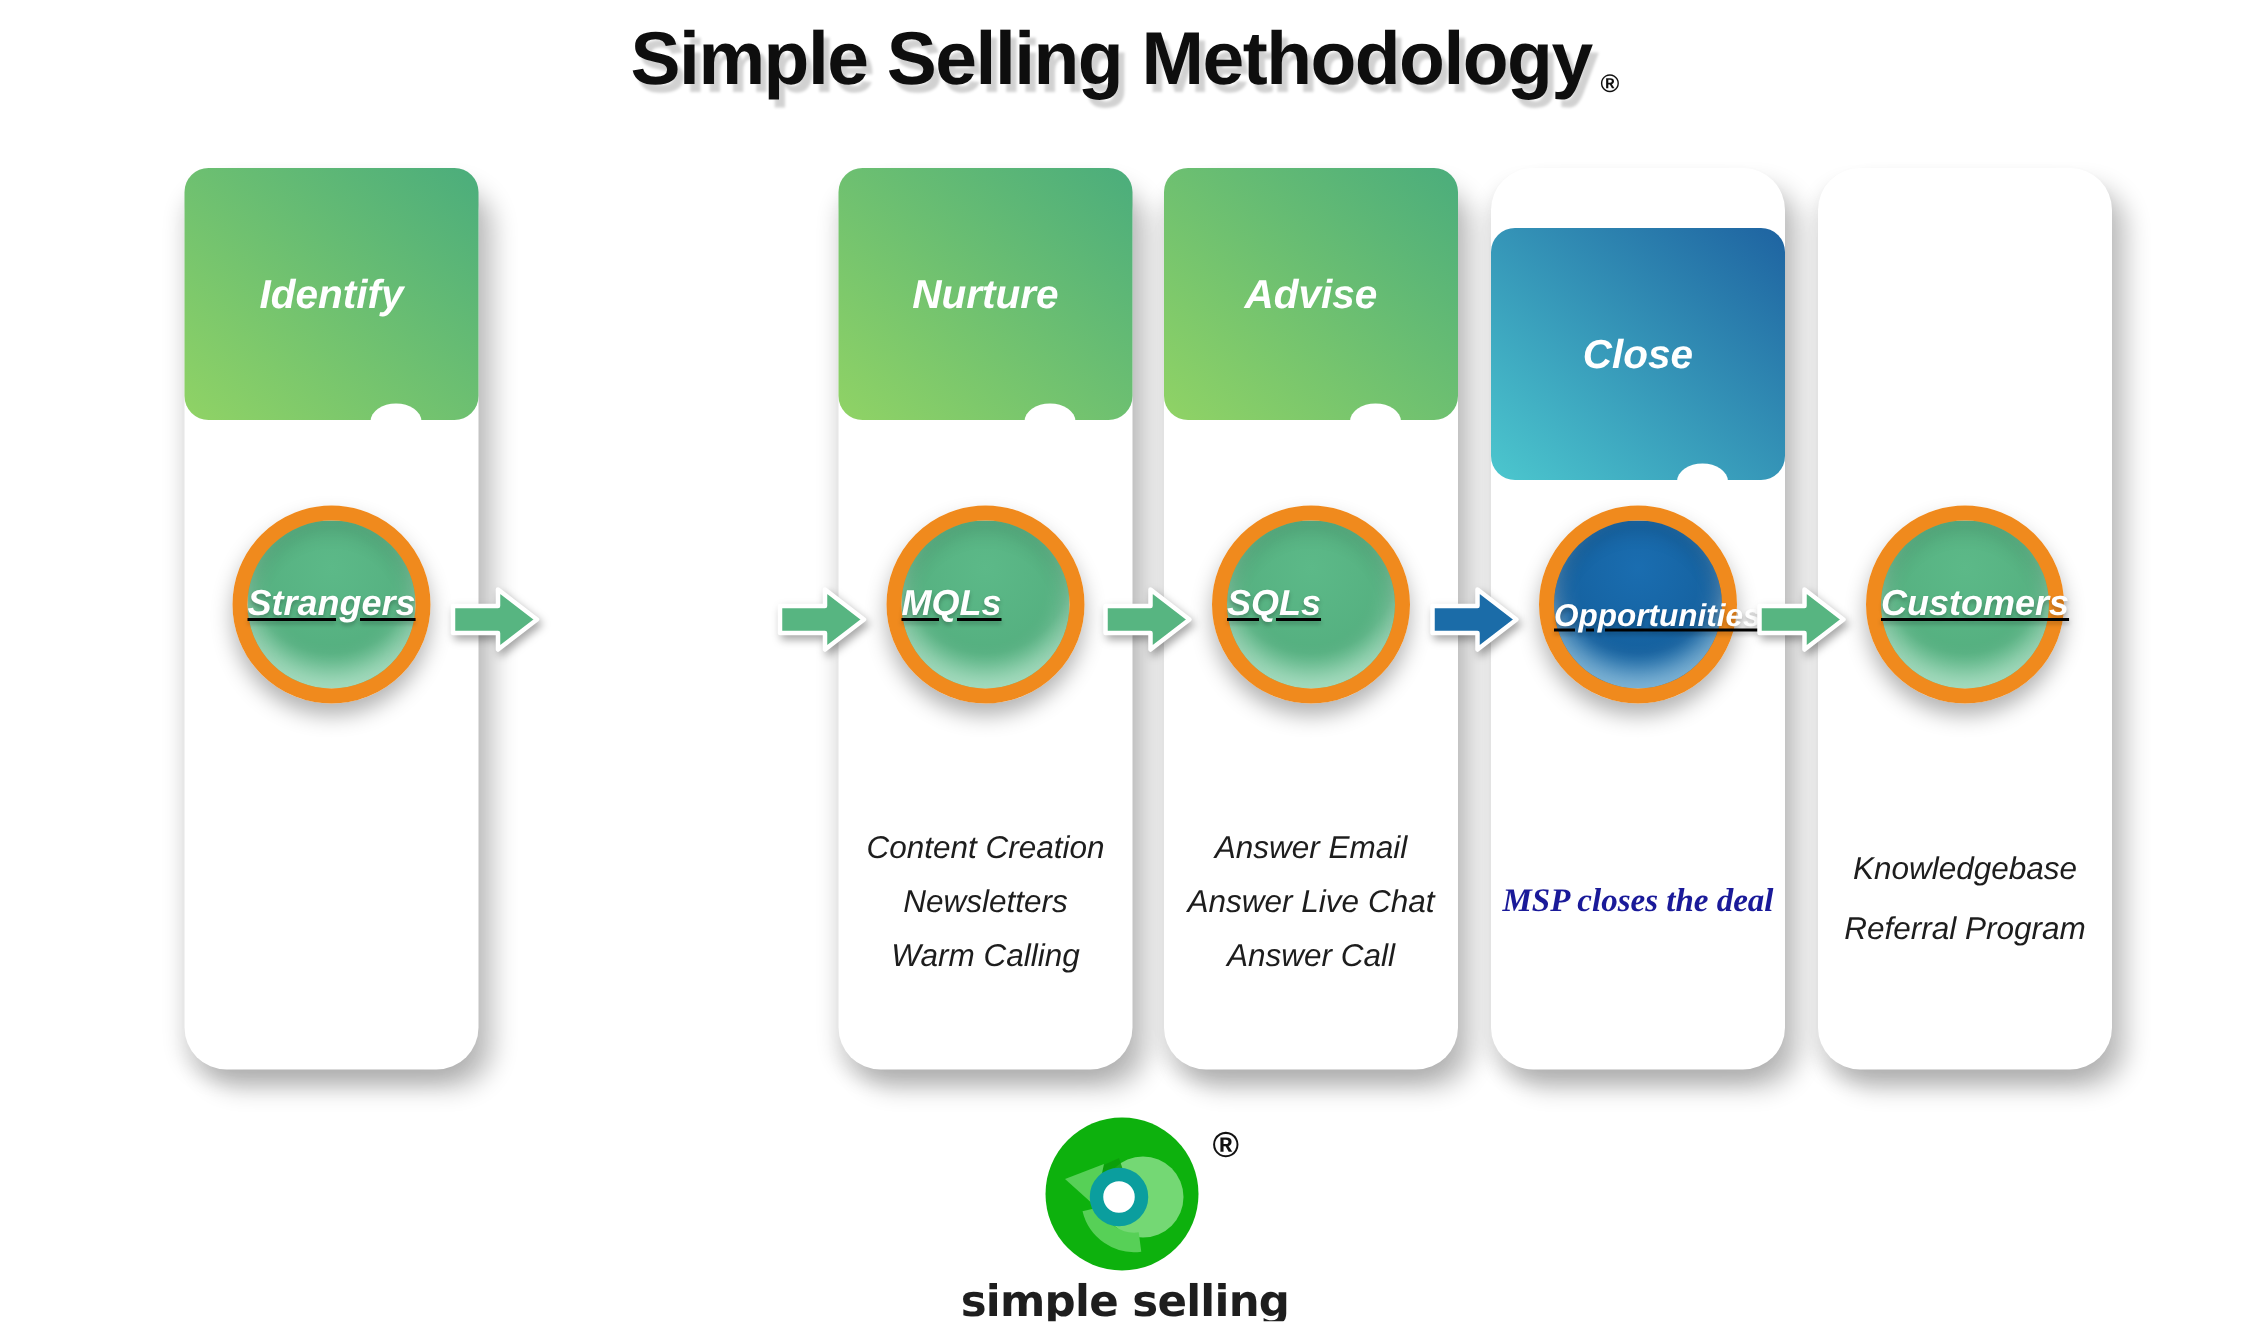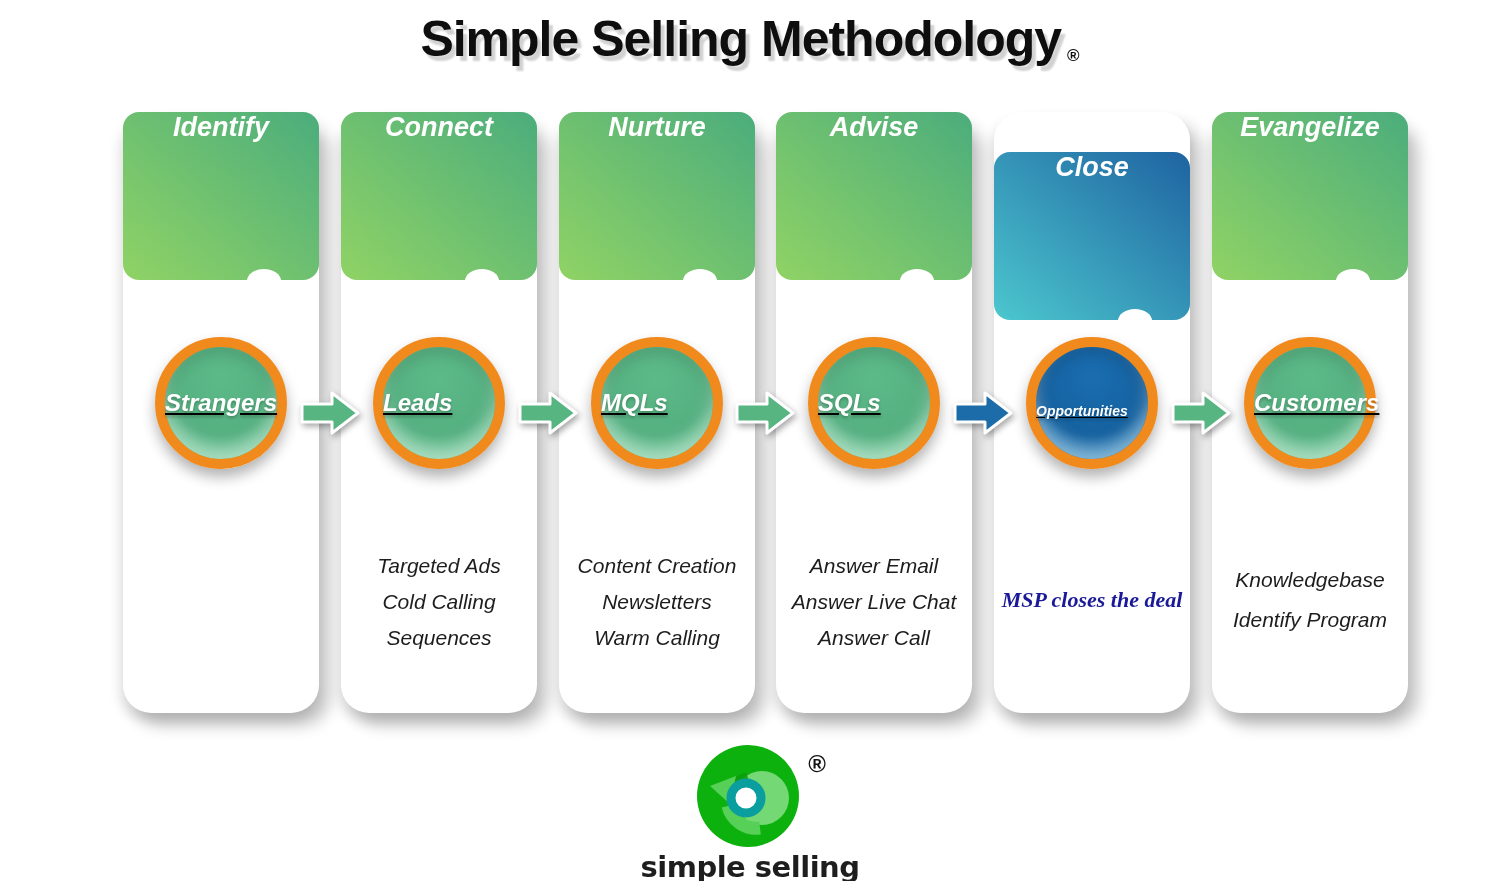--- a/index.html
+++ b/index.html
@@ -17,21 +17,21 @@
     text-shadow:4px 5px 2px rgba(0,0,0,0.18);
   }
   .title-tm{font-size:17px;font-weight:bold;color:#0e0e0e;align-self:flex-end;margin:0 0 12px 6px;}
   
   .col{
     position:absolute;top:112px;width:196px;height:601px;background:#ffffff;border-radius:28px;
     box-shadow:10px 12px 16px rgba(0,0,0,0.24), -4px 8px 12px rgba(0,0,0,0.10);
   }
   .col-header{
     position:absolute;top:0;left:0;width:100%;height:168px;border-radius:16px;
-    display:flex;justify-content:center;
+    display:flex;align-items:center;justify-content:center;
     color:#ffffff;font-size:27px;font-weight:bold;font-style:italic;
   }
   .grad-green{background:linear-gradient(to top right,#90d365 0%,#4bad7c 100%);}
   .grad-blue {background:linear-gradient(to top right,#4cc7ce 0%,#1e63a1 100%);margin-top:40px;}
   .notch{
     position:absolute;bottom:-13px;left:calc(72% - 17px);width:34px;height:24px;
     border-radius:50%;background:#ffffff;
   }
   
   .circle{
@@ -39,21 +39,21 @@
     width:112px;height:112px;border-radius:50%;
     border:10px solid #f08a1d;
     display:flex;align-items:center;justify-content:flex-start;text-align:center;
     box-shadow:0 8px 14px rgba(0,0,0,0.30), inset 0 -12px 16px rgba(255,255,255,0.38), inset 0 8px 12px rgba(0,0,0,0.10);
     text-decoration:underline;
   }
   .circle-green{background:radial-gradient(circle at 50% 28%,#5cb988 0%,#55b080 58%,#84d7ab 100%);}
   .circle-blue {background:radial-gradient(circle at 50% 28%,#1a6db0 0%,#15619f 58%,#4aa6d6 100%);}
   .circle-label{color:#ffffff;font-weight:bold;font-style:italic;font-size:24px;line-height:1;
     text-shadow:0 2px 3px rgba(0,0,0,0.25);}
-  .circle-label-sm{font-size:14px;margin-top:15px;}
+  .circle-label-sm{font-size:21px;margin-top:15px;}
   
   .items{
     position:absolute;top:436px;left:6px;right:6px;text-align:center;
     font-style:italic;font-size:21px;color:#1d1d1d;
   }
   .item{line-height:36px;}
   .items-evangelize{padding-top:12px;}
   .items-evangelize .item{line-height:40px;}
   .items-close{padding-top:34px;font-family:Liberation Serif, serif;}
   .items-close .item{color:#1a1a99;font-weight:bold;font-size:22px;}
@@ -85,34 +85,20 @@
   <div class="col" style="left:123px">
     <div class="col-header grad-green">
       <span class="col-title">Identify</span>
       <span class="notch"></span>
     </div>
     <div class="circle circle-green">
       <span class="circle-label">Strangers</span>
     </div>
   </div>
 
-  <div class="col" style="left:341px">
-    <div class="col-header grad-green">
-      <span class="col-title">Connect</span>
-      <span class="notch"></span>
-    </div>
-    <div class="circle circle-green">
-      <span class="circle-label">Leads</span>
-    </div>
-    <div class="items">
-      <div class="item">Targeted Ads</div>
-      <div class="item">Cold Calling</div>
-      <div class="item">Sequences</div>
-    </div>
-  </div>
 
   <div class="col" style="left:559px">
     <div class="col-header grad-green">
       <span class="col-title">Nurture</span>
       <span class="notch"></span>
     </div>
     <div class="circle circle-green">
       <span class="circle-label">MQLs</span>
     </div>
     <div class="items">
@@ -144,30 +130,26 @@
     </div>
     <div class="circle circle-blue">
       <span class="circle-label circle-label-sm">Opportunities</span>
     </div>
     <div class="items items-close">
       <div class="item">MSP closes the deal</div>
     </div>
   </div>
 
   <div class="col" style="left:1212px">
-    <div class="col-header grad-green">
-      <span class="col-title">Evangelize</span>
-      <span class="notch"></span>
-    </div>
     <div class="circle circle-green">
       <span class="circle-label">Customers</span>
     </div>
     <div class="items items-evangelize">
       <div class="item">Knowledgebase</div>
-      <div class="item">Identify Program</div>
+      <div class="item">Referral Program</div>
     </div>
   </div>
 
   <svg class="arrow arrow-green" style="left:298px" width="64" height="52" viewBox="0 0 64 52">
     <path d="M4 17 H34 V6 L60 26 L34 46 V35 H4 Z"></path>
   </svg>
   <svg class="arrow arrow-green" style="left:516px" width="64" height="52" viewBox="0 0 64 52">
     <path d="M4 17 H34 V6 L60 26 L34 46 V35 H4 Z"></path>
   </svg>
   <svg class="arrow arrow-green" style="left:733px" width="64" height="52" viewBox="0 0 64 52">

